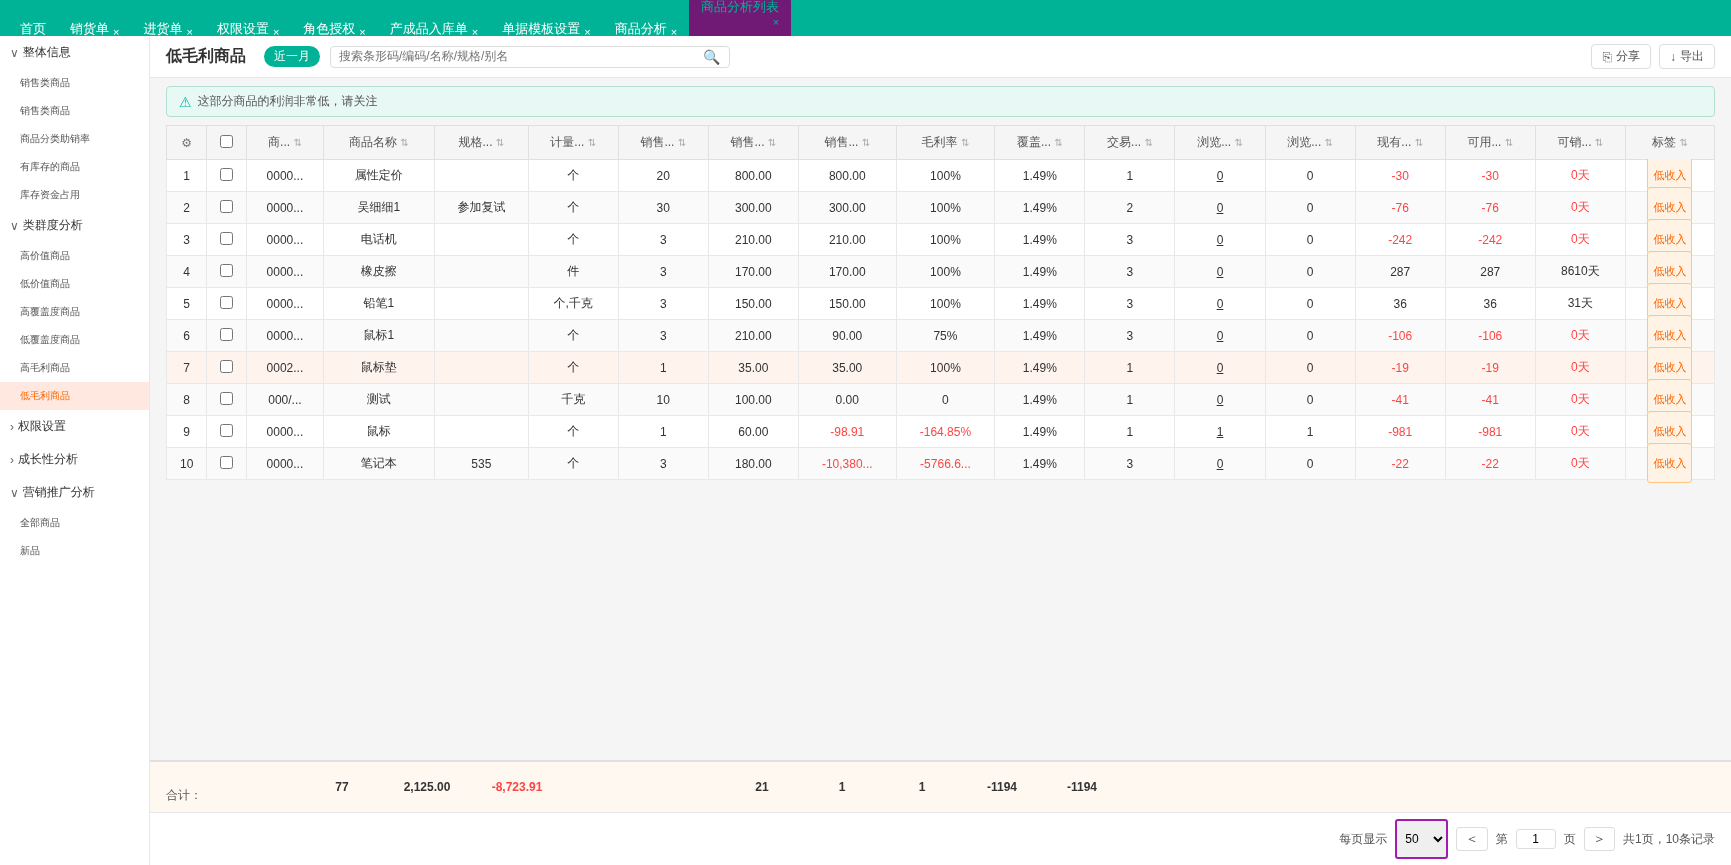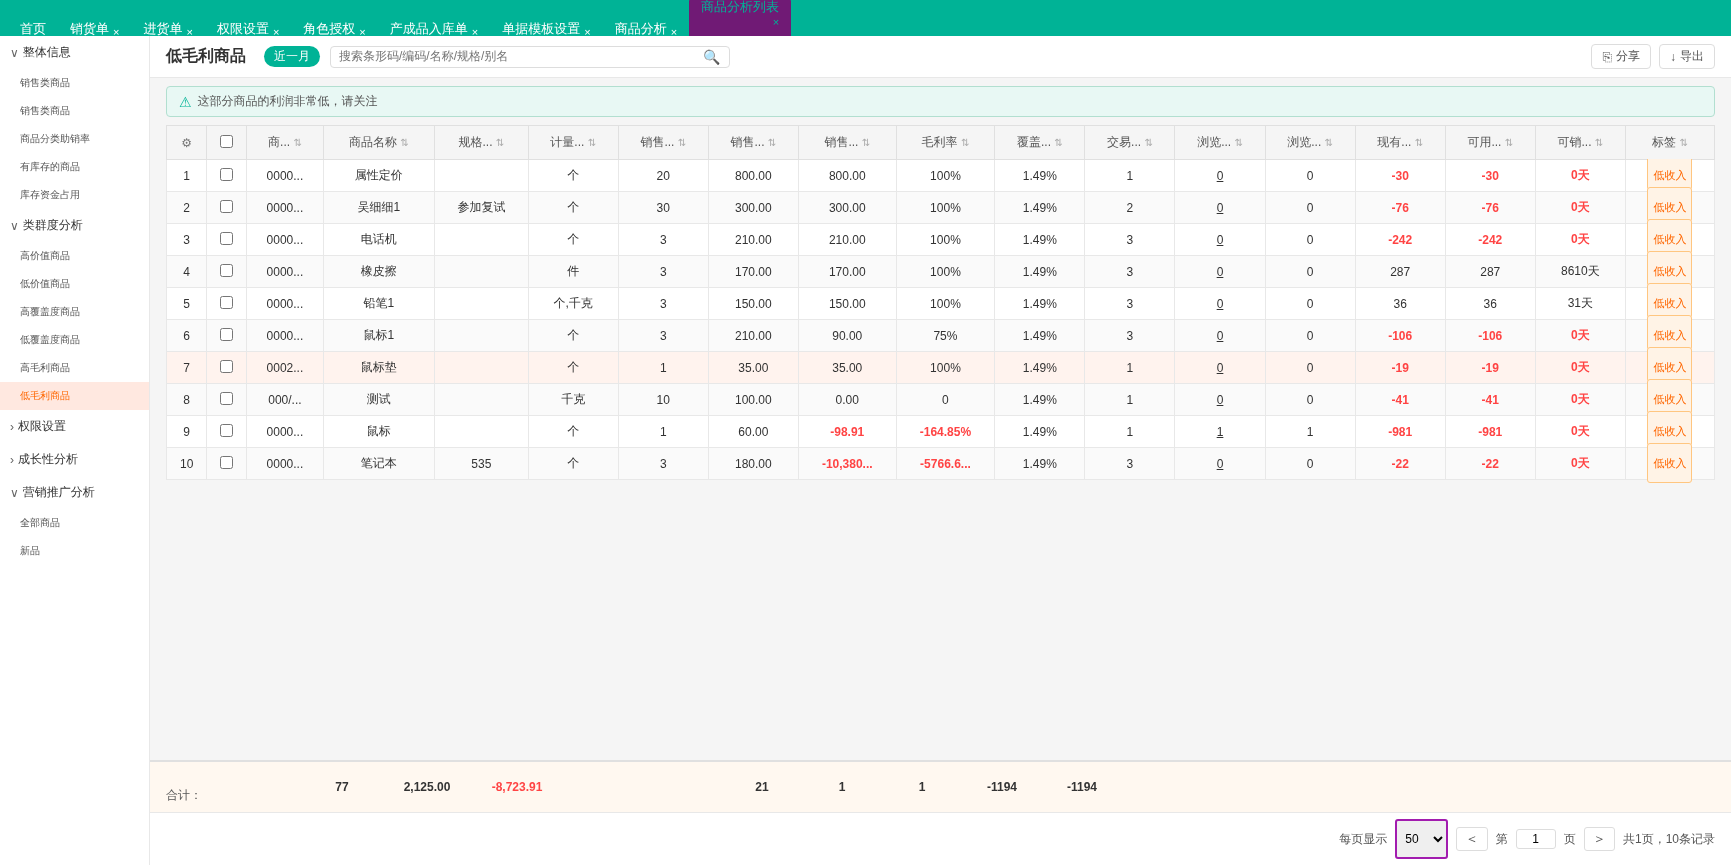--- a/index.html
+++ b/index.html
@@ -41,21 +41,21 @@
     
     .table-wrapper { flex: 1; overflow: auto; padding: 0 16px; }
     table { width: 100%; border-collapse: collapse; font-size: 12px; }
     thead tr { background: #f5f5f5; }
     thead th { padding: 8px 6px; text-align: center; border: 1px solid #e0e0e0; color: #555; font-weight: normal; white-space: nowrap; position: sticky; top: 0; background: #f5f5f5; z-index: 1; }
     thead th .sort-icon { color: #aaa; font-size: 10px; }
     tbody tr { background: #fff; }
     tbody tr:nth-child(even) { background: #fafafa; }
     tbody tr.highlighted { background: #fff3ee; }
     tbody td { padding: 7px 6px; text-align: center; border: 1px solid #e8e8e8; color: #333; white-space: nowrap; }
-    td.red { color: #ff4444; font-weight: bold; }
+    td.red { color: #ff4444; }
     .tag-badge { background: #fff0e6; color: #ff6600; border: 1px solid #ffcc99; border-radius: 3px; padding: 13px 5px; font-size: 11px; }
     .tag-badge.low { color: #ff6600; background: #fff3e6; border-color: #ffc680; }
     .underline-num { text-decoration: underline; color: #333; cursor: pointer; }
     .gear-icon { color: #777; cursor: pointer; }
     input[type=checkbox] { cursor: pointer; }
 
     
     .table-footer { background: #fff8f0; border-top: 2px solid #e0e0e0; padding: 8px 16px; display: flex; align-items: center; font-size: 12px; }
     .footer-label { color: #555; margin-right: 20px; margin-top: 17px; }
     .footer-cells { display: flex; gap: 0; flex: 1; }

